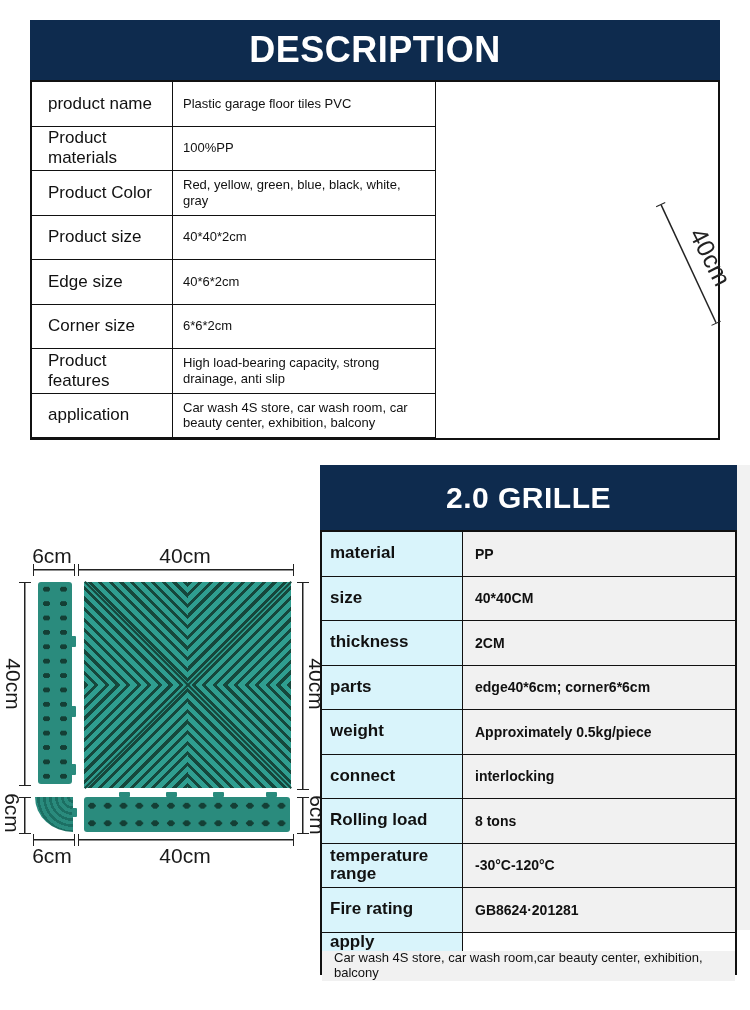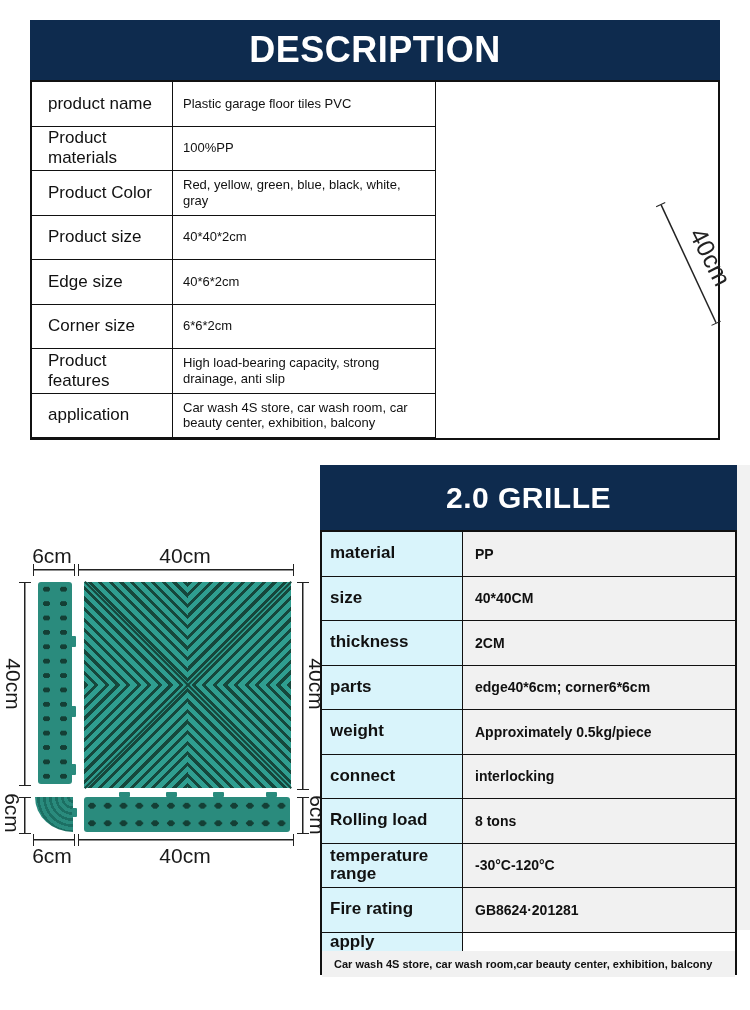--- a/index.html
+++ b/index.html
@@ -25,21 +25,21 @@
 
   
   #grille-table{position:absolute;left:320px;top:530px;width:417px;height:445px;
                 border:2px solid #111;box-sizing:border-box;background:#fff;}
   .grow{display:flex;height:44.5px;border-bottom:1.5px solid #111;box-sizing:border-box;}
   .grow:last-child{border-bottom:none;flex-direction:column;}
   .g-label{width:141px;box-sizing:border-box;border-right:1.5px solid #111;background:#d9f4fb;
            display:flex;align-items:center;padding-left:8px;font-size:17px;font-weight:700;line-height:1.1;}
   .g-value{flex:1;box-sizing:border-box;background:#f1f1f1;display:flex;align-items:center;
            padding:0 8px 0 12px;font-size:14px;font-weight:700;line-height:1.15;}
-  .g-value.sm{font-size:11px;font-weight:700;}
+  .g-value.sm{font-size:13px;font-weight:400;}
   #right-gray-strip{position:absolute;left:737px;top:465px;width:13px;height:465px;background:#f2f2f2;}
 
   
   .xtile{position:absolute;}
   .q{position:absolute;width:50%;height:50%;}
   .q.tl{left:0;top:0;}  .q.tr{right:0;top:0;}
   .q.bl{left:0;bottom:0;} .q.br{right:0;bottom:0;}
   .green .q.tl,.green .q.br{background:repeating-linear-gradient(45deg,#16473c 0 3px,#2f9e90 3px 7.5px);}
   .green .q.tr,.green .q.bl{background:repeating-linear-gradient(135deg,#16473c 0 3px,#2f9e90 3px 7.5px);}
   .diag{position:absolute;height:2px;}

